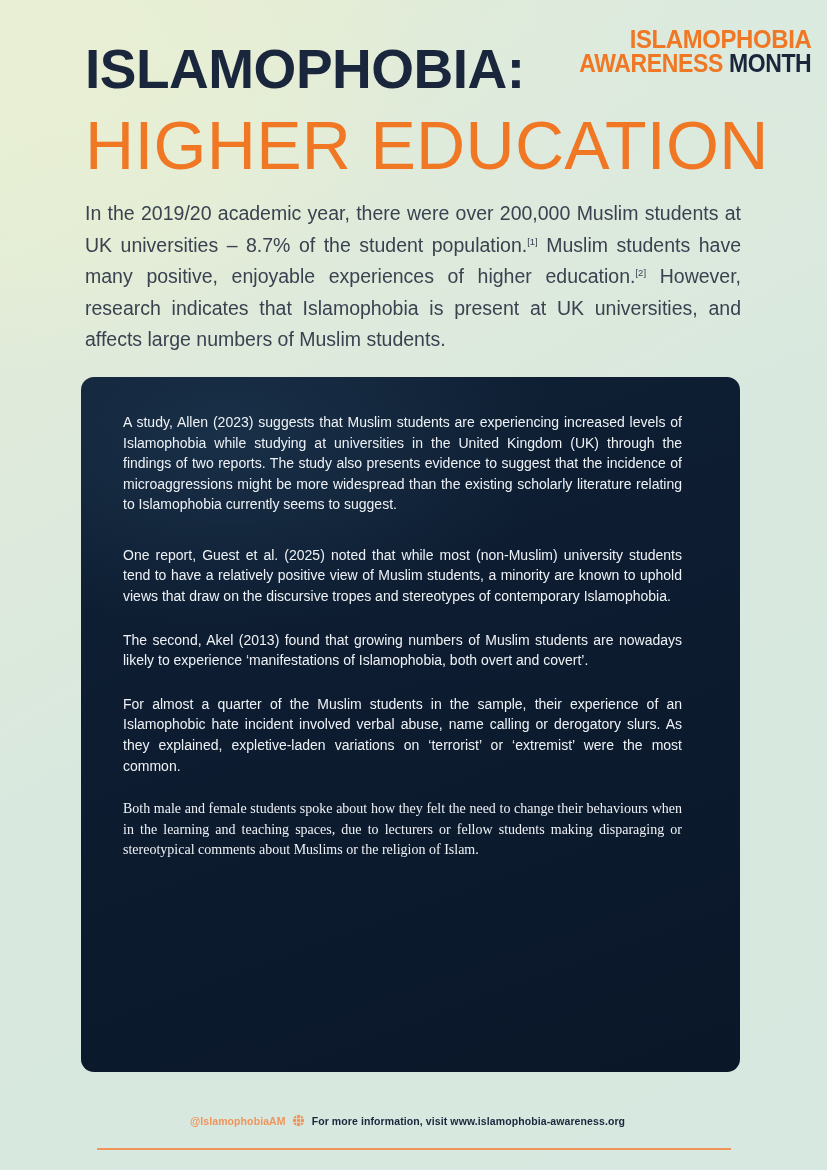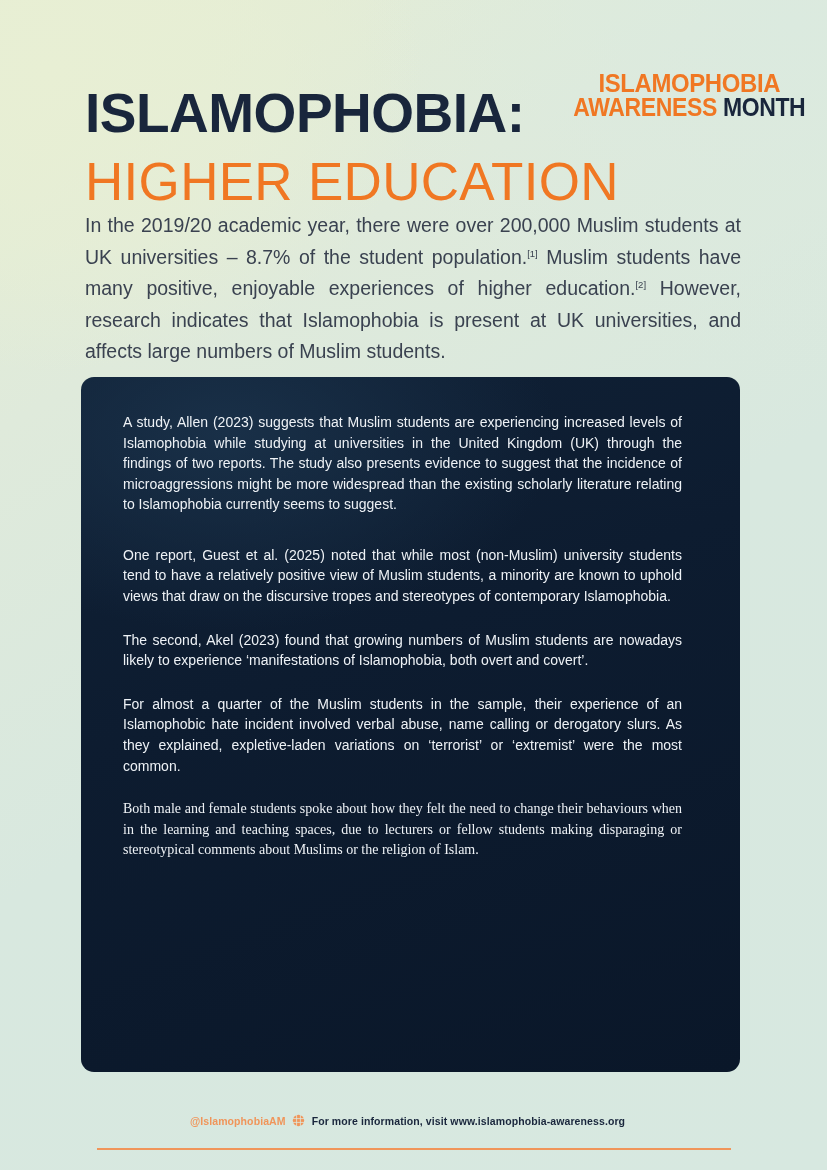--- a/index.html
+++ b/index.html
@@ -24,52 +24,51 @@
     overflow: hidden;
   }
 
   
   .header {
     position: absolute;
     top: 0;
     left: 0;
     right: 0;
     height: 190px;
-    margin-top: 44px;
   }
   .title-block {
     position: absolute;
     left: 85px;
     top: 42px;
   }
   .title-main {
     font-size: 55px;
     font-weight: bold;
     letter-spacing: -0.5px;
     color: #19263c;
     line-height: 1.0;
     margin: 0;
     white-space: nowrap;
   }
   .title-sub {
-    font-size: 53px;
+    font-size: 68px;
     font-weight: normal;
     letter-spacing: 0.3px;
     color: #f07723;
     line-height: 1.0;
     margin: 14px 0 0 0;
     white-space: nowrap;
     text-align: center;
   }
 
   .logo {
     position: absolute;
-    right: 22px;
+    right: 16px;
     top: 28px;
-    text-align: center;
+    text-align: right;
     line-height: 0.92;
   }
   .logo-line1 {
     font-size: 26px;
     font-weight: bold;
     color: #f07723;
     letter-spacing: -0.4px;
     transform: scaleX(0.92);
     transform-origin: right center;
     display: block;
@@ -90,21 +89,20 @@
   .intro {
     position: absolute;
     left: 85px;
     top: 198px;
     width: 656px;
     font-size: 19.5px;
     line-height: 1.62;
     color: #3a4250;
     text-align: justify;
     text-justify: inter-word;
-    margin-top: 12px;
   }
   .intro sup {
     font-size: 9.5px;
     vertical-align: super;
     line-height: 0;
   }
 
   
   .card {
     position: absolute;
@@ -198,21 +196,21 @@
       <span class="logo-line2"><span class="logo-aware">AWARENESS </span><span class="logo-month">MONTH</span></span>
     </div>
 
   </div>
 
   <div class="intro"><span>In the 2019/20 academic year, there were over 200,000 Muslim students at UK universities – 8.7% of the student population.</span><sup>[1]</sup><span> Muslim students have many positive, enjoyable experiences of higher education.</span><sup>[2]</sup><span> However, research indicates that Islamophobia is present at UK universities, and affects large numbers of Muslim students.</span></div>
 
   <div class="card">
     <p class="gap-lg">A study, Allen (2023) suggests that Muslim students are experiencing increased levels of Islamophobia while studying at universities in the United Kingdom (UK) through the findings of two reports. The study also presents evidence to suggest that the incidence of microaggressions might be more widespread than the existing scholarly literature relating to Islamophobia currently seems to suggest.</p>
     <p>One report, Guest et al. (2025) noted that while most (non-Muslim) university students tend to have a relatively positive view of Muslim students, a minority are known to uphold views that draw on the discursive tropes and stereotypes of contemporary Islamophobia.</p>
-    <p>The second, Akel (2023) found that growing numbers of Muslim students are nowadays likely to experience ‘manifestations of Islamophobia, both overt and covert’.</p>
+    <p>The second, Akel (2013) found that growing numbers of Muslim students are nowadays likely to experience ‘manifestations of Islamophobia, both overt and covert’.</p>
     <p>For almost a quarter of the Muslim students in the sample, their experience of an Islamophobic hate incident involved verbal abuse, name calling or derogatory slurs. As they explained, expletive-laden variations on ‘terrorist’ or ‘extremist’ were the most common.</p>
     <p>Both male and female students spoke about how they felt the need to change their behaviours when in the learning and teaching spaces, due to lecturers or fellow students making disparaging or stereotypical comments about Muslims or the religion of Islam.</p>
   </div>
 
   <div class="footer">
     <div class="footer-row">
 
       <span class="handle">@IslamophobiaAM</span>
 
       <span class="info-group">

